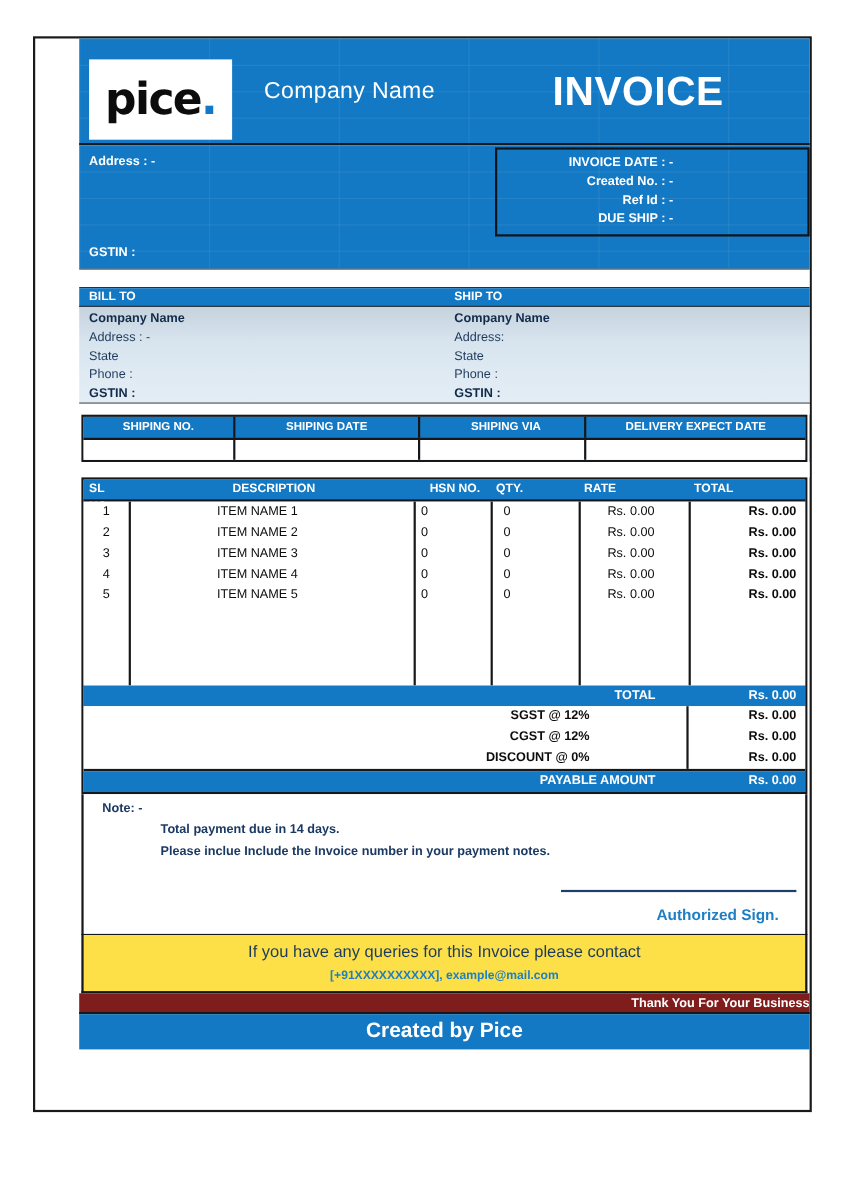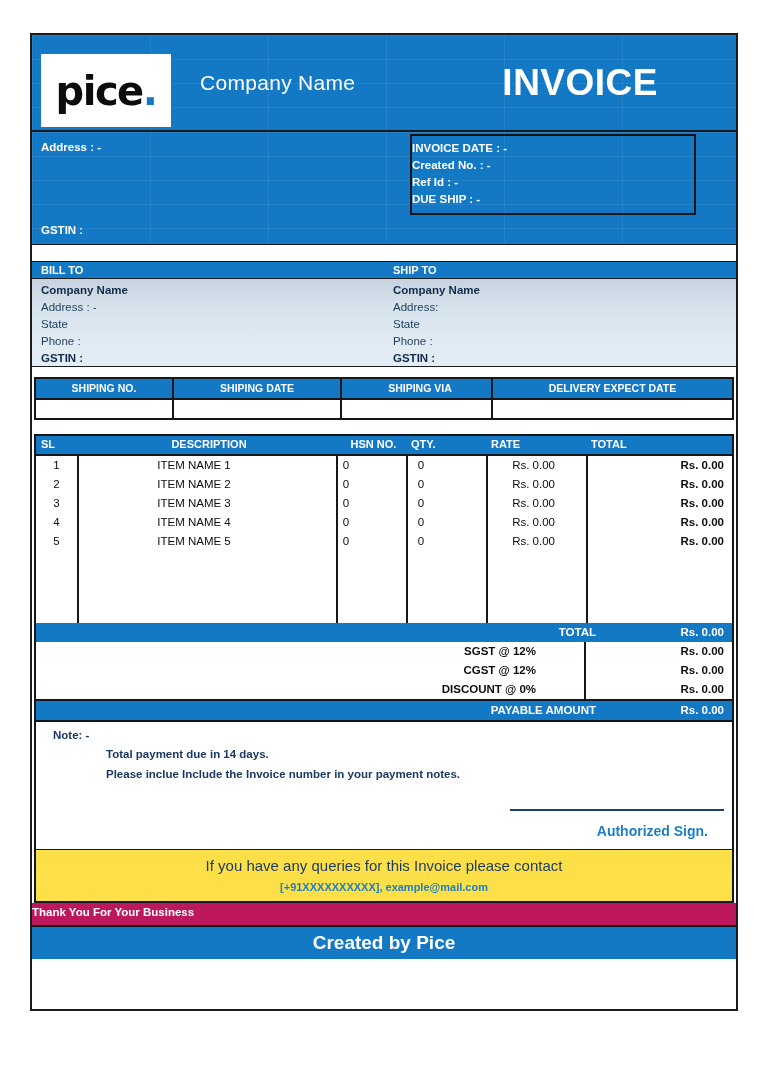--- a/index.html
+++ b/index.html
@@ -17,20 +17,21 @@
 
   .page {
     position: absolute;
     left: 30px;
     top: 33px;
     width: 708px;
     height: 978px;
     border: 2px solid #1a1a1a;
     box-sizing: border-box;
     background: #ffffff;
+    padding-left: 40px;
   }
 
   
   .hdr {
     position: relative;
     height: 97px;
     background: #1479c4;
     border-bottom: 2px solid #17191c;
     box-sizing: border-box;
   }
@@ -124,21 +125,21 @@
     position: absolute;
     left: 378px;
     top: 2px;
     width: 286px;
     border: 2px solid #101318;
     box-sizing: border-box;
     padding: 4px 0 5px 0;
   }
   .meta-row {
     display: flex;
-    justify-content: flex-start;
+    justify-content: flex-end;
     padding-right: 122px;
     line-height: 17px;
   }
   .meta-row span {
     color: #ffffff;
     font-size: 11.5px;
     font-weight: 700;
     white-space: nowrap;
   }
 
@@ -425,27 +426,27 @@
     color: #1d3a5e;
     line-height: 21px;
   }
   .q2 {
     font-size: 11px;
     font-weight: 700;
     color: #1d7fc4;
     line-height: 22px;
   }
   .thanks {
-    background: #be185d;
-    color: #ffffff;
-    text-align: left;
+    background: #7f1d1d;
+    color: #ffffff;
+    text-align: right;
     font-size: 11.5px;
     font-weight: 700;
     line-height: 19px;
-    height: 24px;
+    height: 19px;
     border-bottom: 2px solid #15171a;
     box-sizing: border-box;
   }
   .created {
     background: #1479c4;
     color: #ffffff;
     text-align: center;
     font-size: 19px;
     font-weight: 700;
     line-height: 31px;

